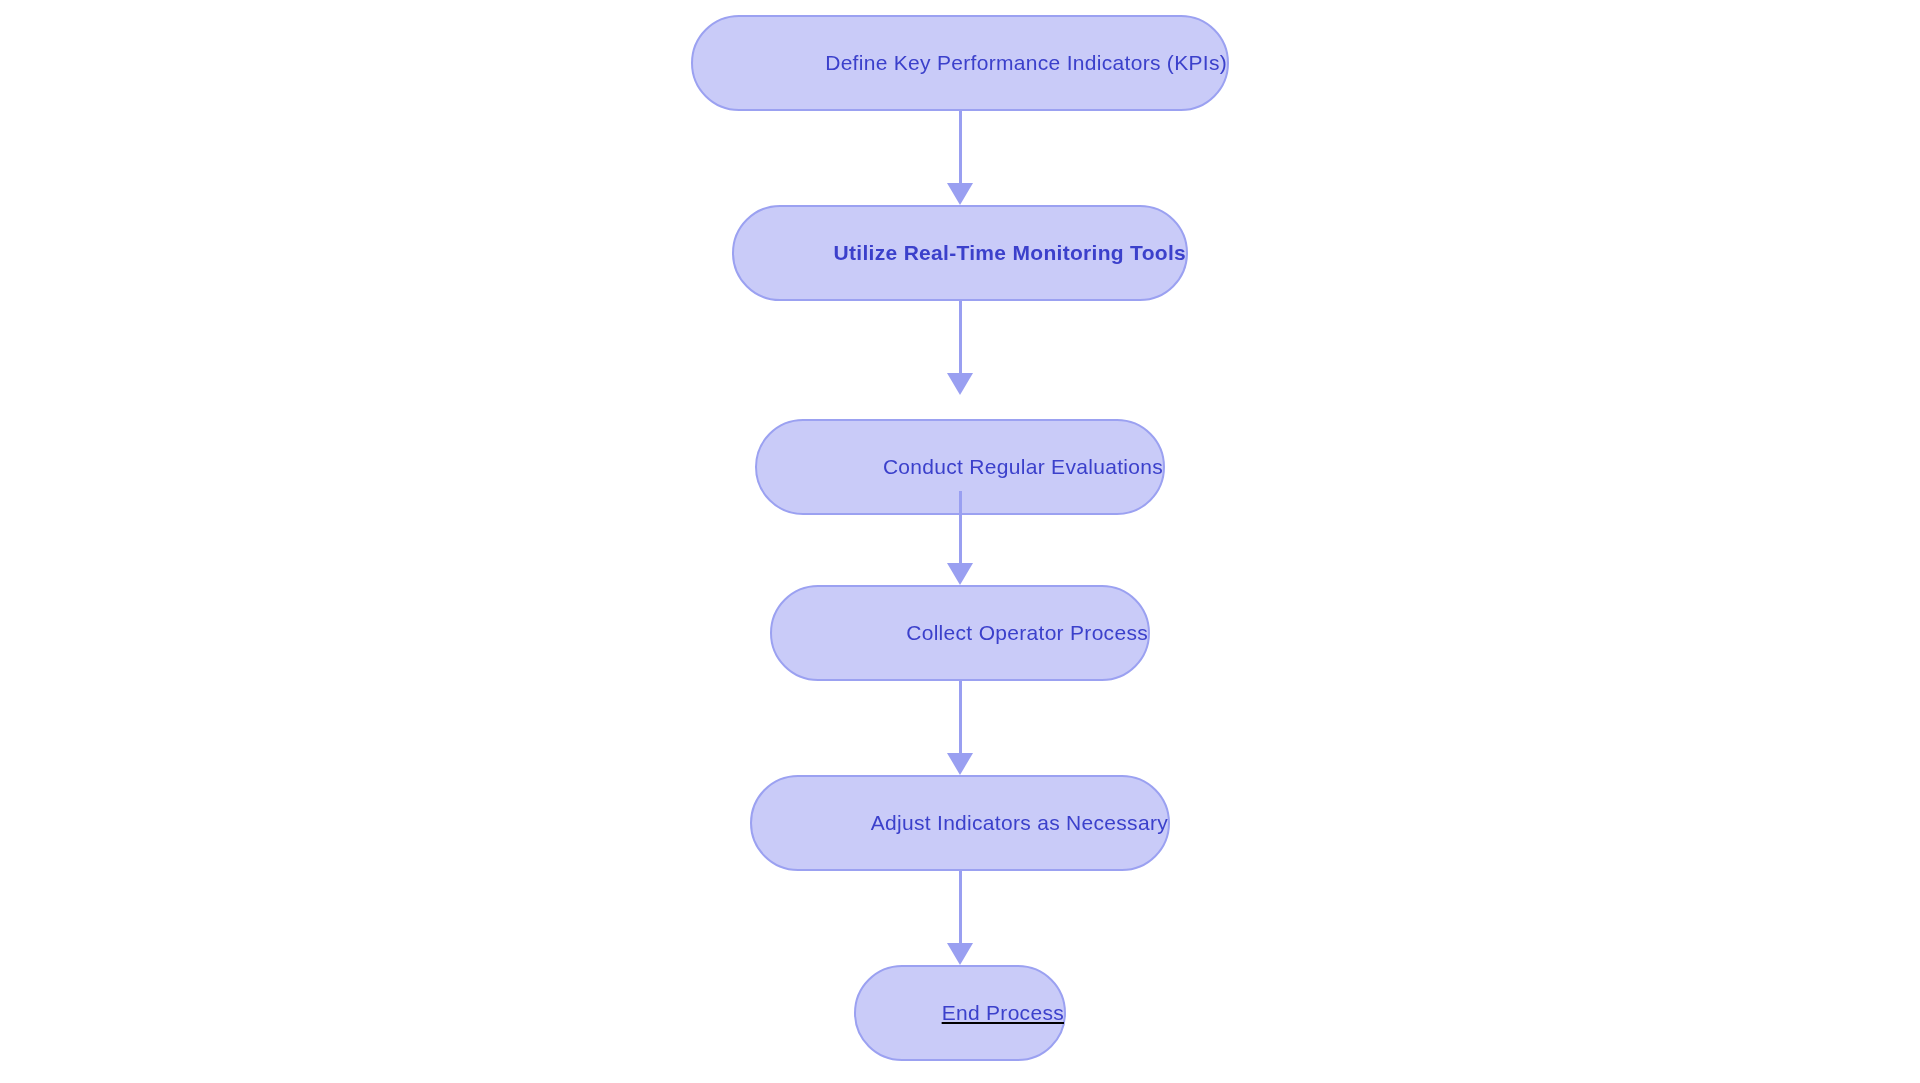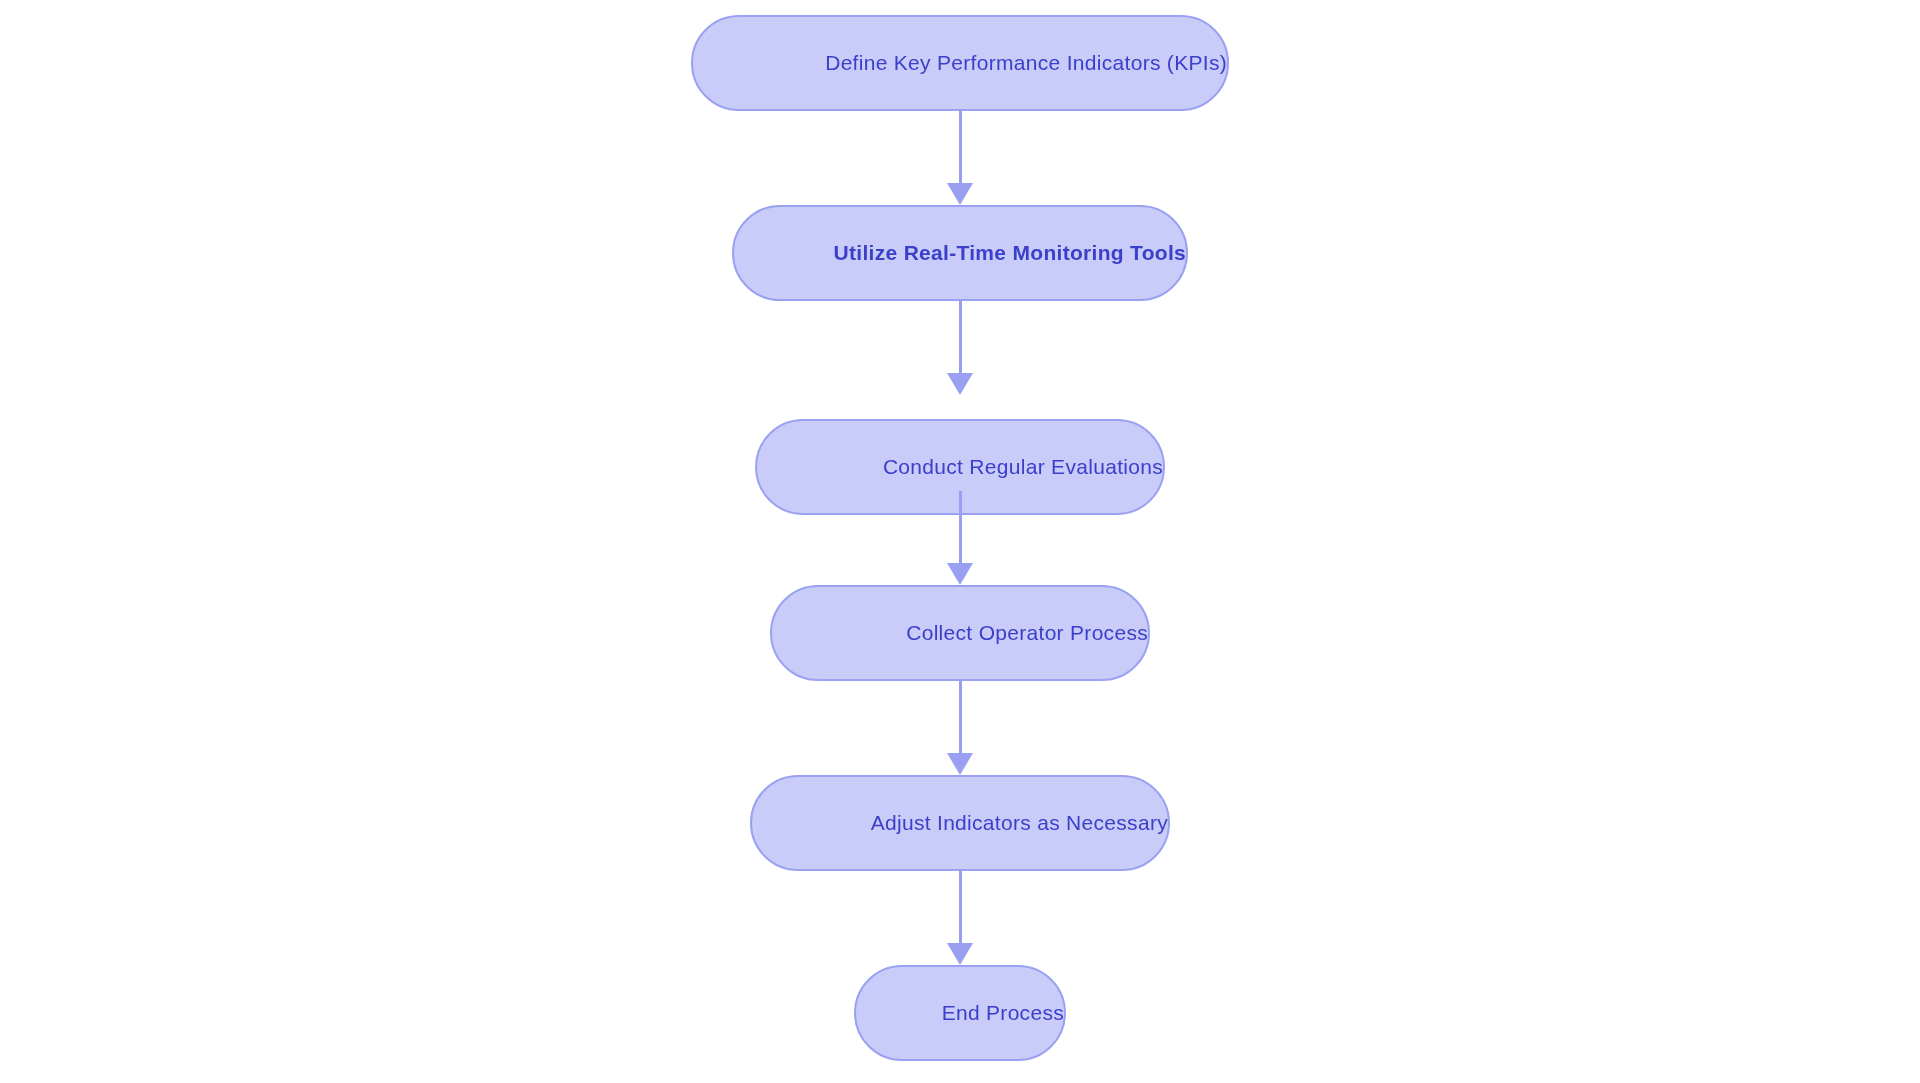--- a/index.html
+++ b/index.html
@@ -85,16 +85,16 @@
       <div class="shaft"></div>
       <div class="arrowhead"></div>
     </div>
     <div class="flow-node" style="left: 750px; top: 775px; width: 420px;">
       <span class="label">Adjust Indicators as Necessary</span>
     </div>
     <div class="flow-arrow" style="left: 947px; top: 871px; width: 26px; height: 94px;">
       <div class="shaft"></div>
       <div class="arrowhead"></div>
     </div>
-    <div class="flow-node" style="left: 854px; top: 965px; width: 212px;">
+    <div class="flow-node" style="left: 854px; top: 965px; width: 212px; text-decoration: underline;">
       <span class="label">End Process</span>
     </div>
   </div>
 
 </body></html>

